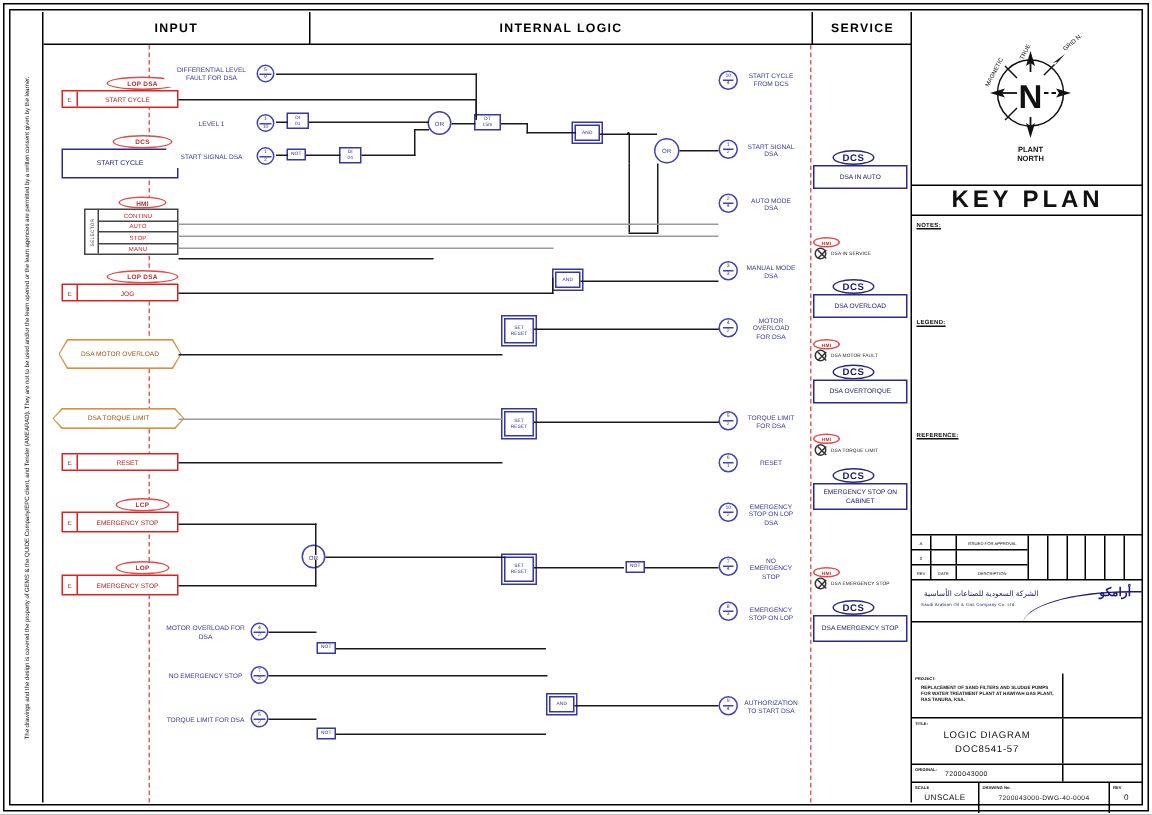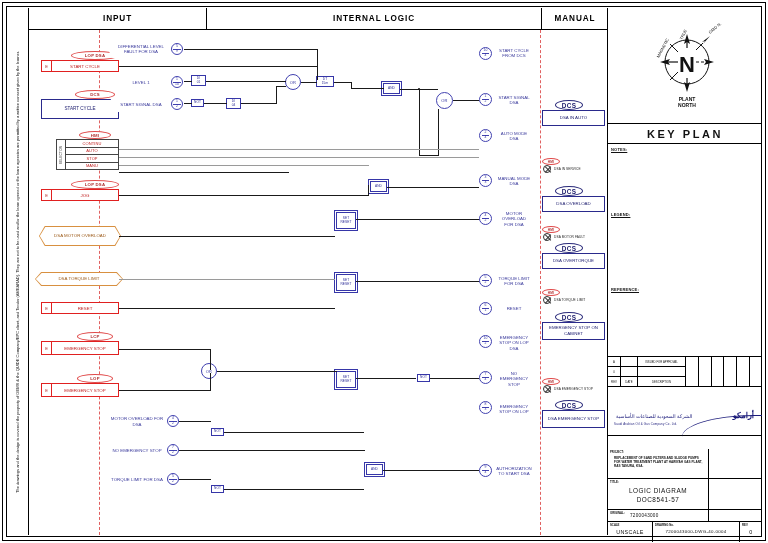--- a/index.html
+++ b/index.html
@@ -176,21 +176,21 @@
   
   #rightpanel{
     position:absolute; left:608px; top:8px;
     width:154px; height:527px;
   }
   .rp-sec{ position:absolute; left:0; width:154px; border-bottom:1px solid #000; }
   #keyplan-box{ top:0; height:116px; }
   #keyplan-title{
     top:116px; height:20px;
     display:flex;align-items:center;justify-content:center;
-    font-size:11px; font-weight:bold; letter-spacing:2.6px; color:#111;
+    font-size:16px; font-weight:bold; letter-spacing:2.6px; color:#111;
   }
   #notes-box{ top:136px; height:213px; border-bottom:1px solid #000;}
   .minihdr{
     position:absolute; left:3px; font-size:4px; font-weight:bold;
     color:#111; text-decoration:underline; letter-spacing:0.2px;
   }
   
   .compass{ position:absolute; left:40px; top:14px; width:78px; height:88px; }
   
   #revtable{ top:349px; height:30px; }
@@ -199,21 +199,21 @@
   .rev-right{ flex:1; position:relative; }
   .rev-row{ flex:1; display:flex; border-bottom:0.7px solid #000; }
   .rev-row:last-child{ border-bottom:none; }
   .rev-cell{ border-right:0.7px solid #000; display:flex; align-items:center; justify-content:center;
              font-size:2.8px; color:#111; overflow:hidden; }
   .rev-c1{ width:13px; } .rev-c2{ width:17px; } .rev-c3{ flex:1; border-right:none;}
   .rev-vcols{ position:absolute; inset:0; display:flex; }
   .rev-vcol{ flex:1; border-right:0.7px solid #000; }
   .rev-vcol:last-child{ border-right:none; }
   
-  #companyband{ top:400px; height:28px; }
+  #companyband{ top:379px; height:28px; }
   .arabic{
     position:absolute; left:8px; top:5px; font-size:5px; color:#1a1a7a; letter-spacing:0.3px;
   }
   .arabic2{
     position:absolute; left:6px; top:14px; font-size:2.9px; color:#1a1a7a; letter-spacing:0.2px;
   }
   .arabic-r{
     position:absolute; right:8px; top:3px; font-size:8px; color:#1a1a7a; font-weight:bold;
   }
   .swoosh{
@@ -277,21 +277,21 @@
   <div class="border-inner"></div>
 
   <div class="side-notice">
     <span>The drawings and the design is covered the property of GEMS &amp; the QUIDE Company/EPC client, and Tender (AMEARAD). They are not to be used and/or the learn opened or the learn agencies are permitted by a written consent given by the learner.</span>
   </div>
 
   <div id="drawing">
 
     <div class="hdr" id="hdr-logic">INTERNAL LOGIC</div>
     <div class="hdr" id="hdr-input">INPUT</div>
-    <div class="hdr" id="hdr-output">MANUAL</div>
+    <div class="hdr" id="hdr-output">SERVICE</div>
 
     <div class="divline" style="left:70px"></div>
     <div class="divline" style="left:511px"></div>
 
     <div class="pill" style="left:42px; top:43px; width:48px; height:9px;">LOP DSA</div>
 
     <div class="pb" style="left:12px; top:52px; width:78px; height:12px;">
       <div class="pb-e">E</div>
       <div class="pb-lab">START CYCLE</div>
     </div>

